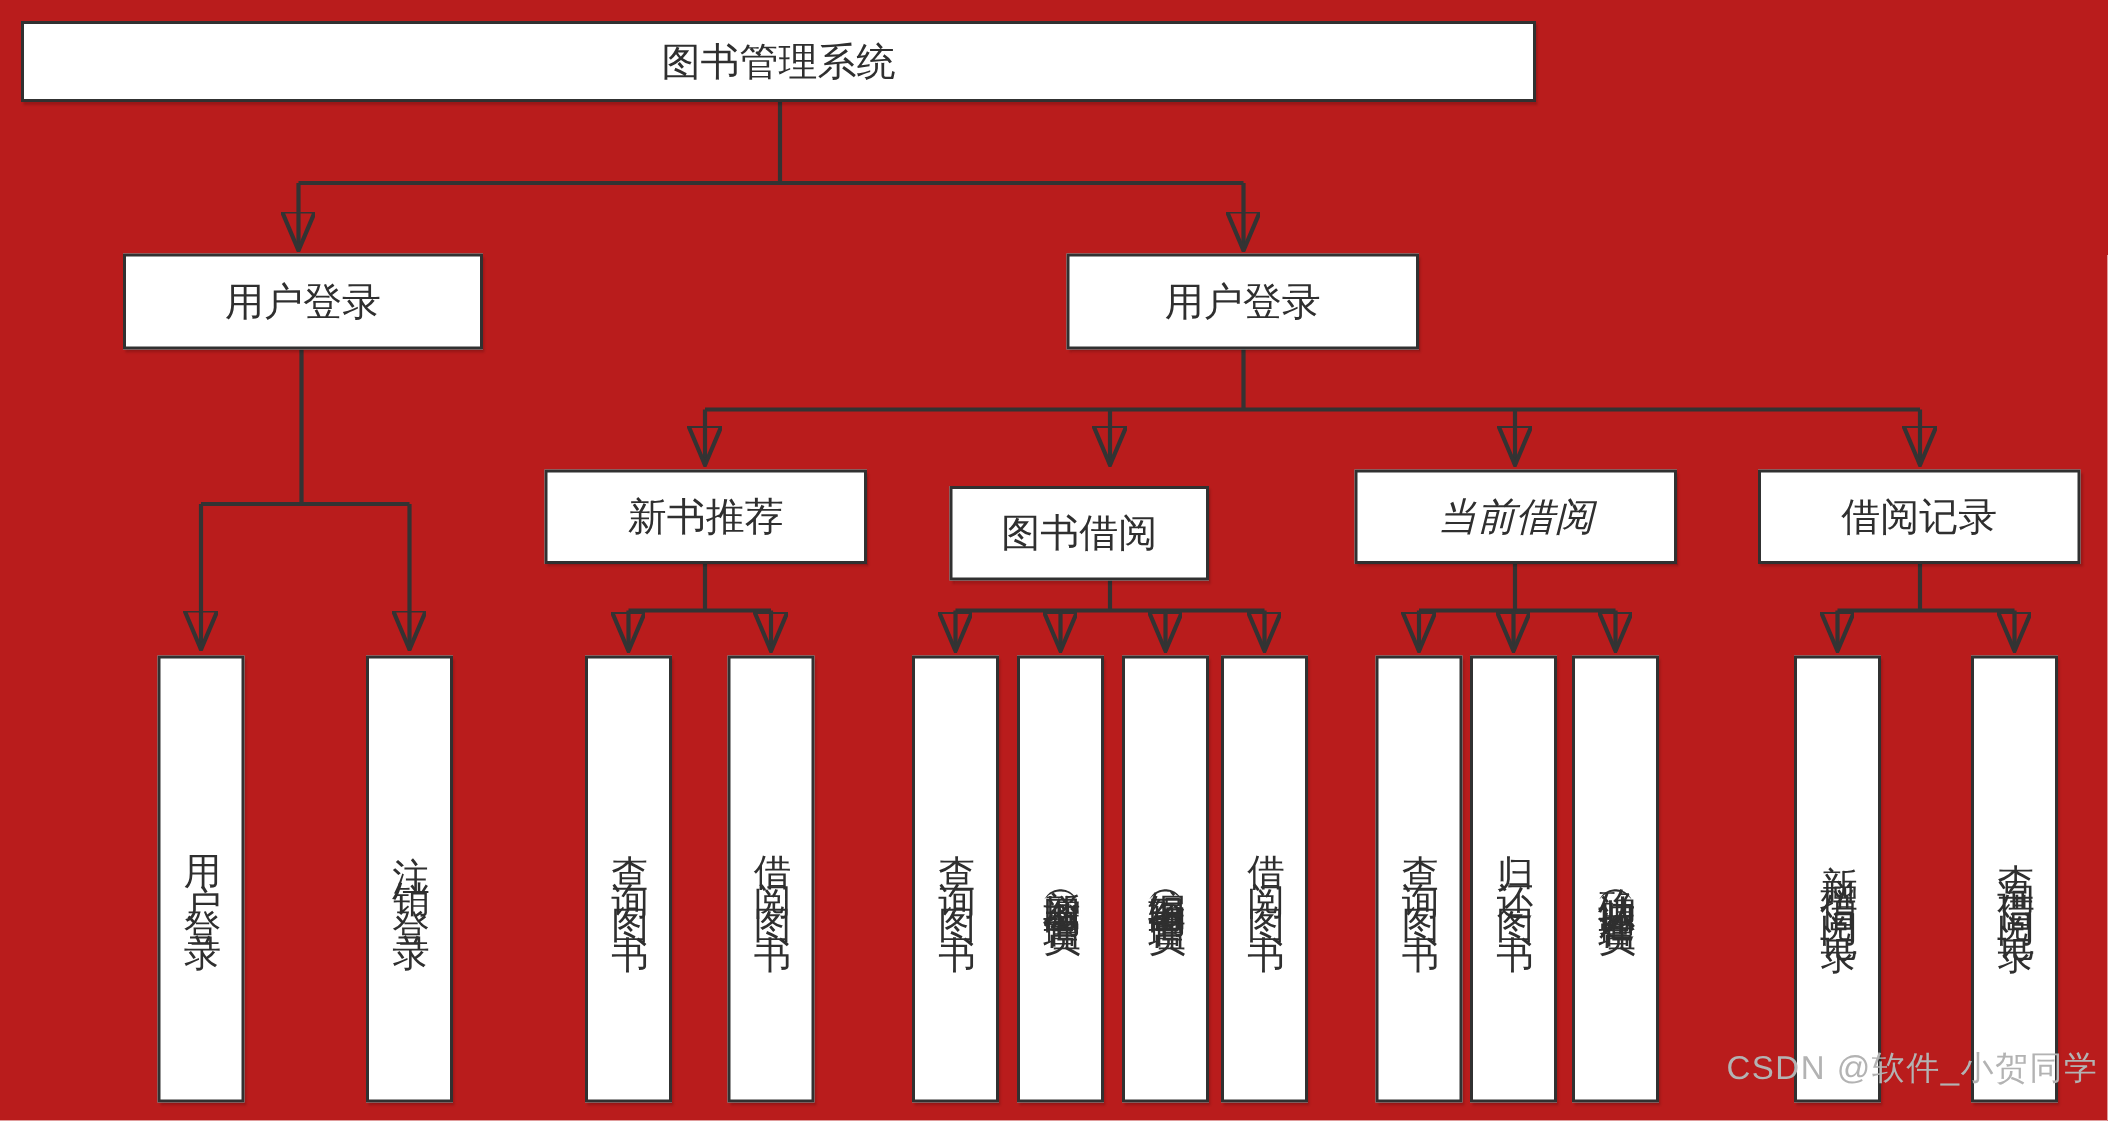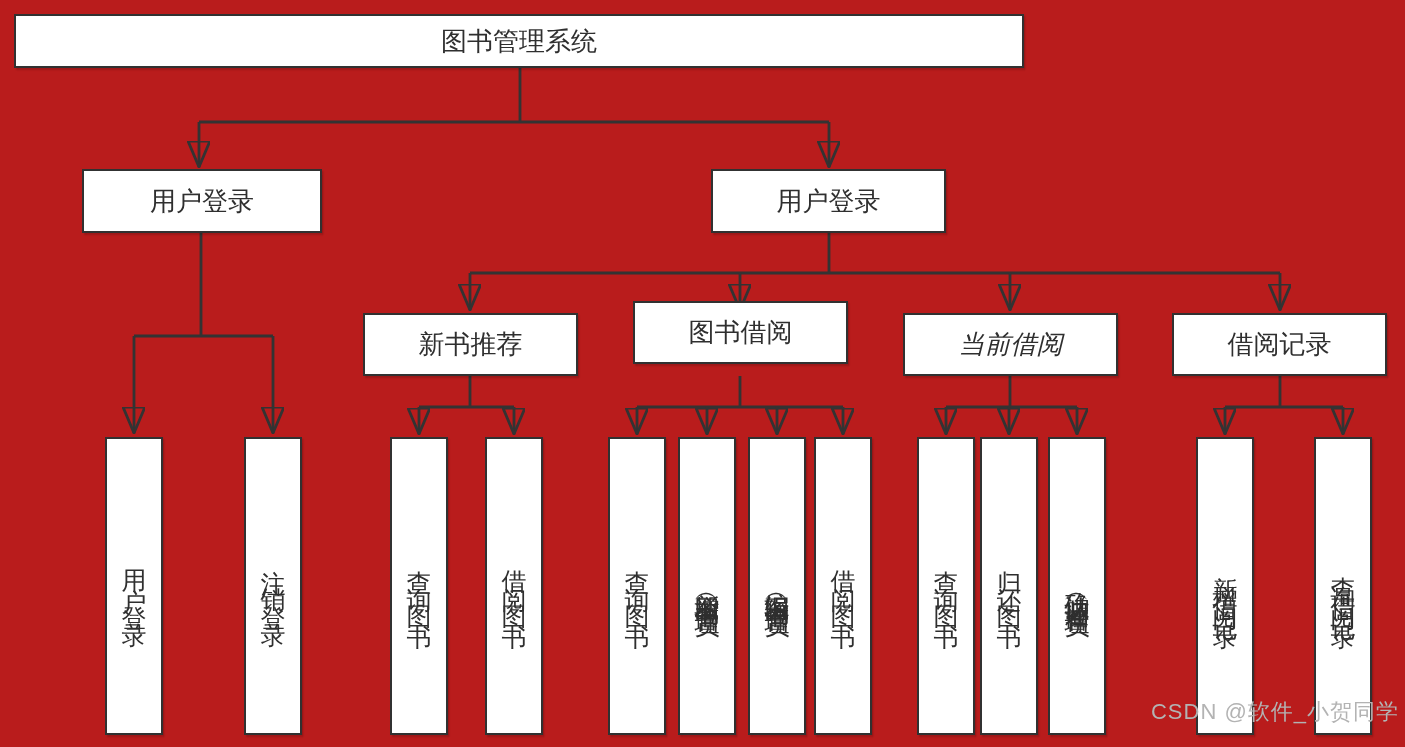--- a/index.html
+++ b/index.html
@@ -126,21 +126,21 @@
   <div class="node h" style="left:82px; top:169px; width:240px; height:64px;">
     <span class="lbl">用户登录</span>
   </div>
   <div class="node h" style="left:711px; top:169px; width:235px; height:64px;">
     <span class="lbl">用户登录</span>
   </div>
 
   <div class="node h" style="left:363px; top:313px; width:215px; height:63px;text-align:right;">
     <span class="lbl">新书推荐</span>
   </div>
-  <div class="node h" style="left:633px; top:301px; width:215px; height:63px;">
+  <div class="node h" style="left:633px; top:324px; width:173px; height:63px;">
     <span class="lbl">图书借阅</span>
   </div>
   <div class="node h" style="left:903px; top:313px; width:215px; height:63px;font-style:italic;">
     <span class="lbl">当前借阅</span>
   </div>
   <div class="node h" style="left:1172px; top:313px; width:215px; height:63px;">
     <span class="lbl">借阅记录</span>
   </div>
 
   <div class="node v ls4" style="left:105px; top:437px; width:58px; height:298px;">

